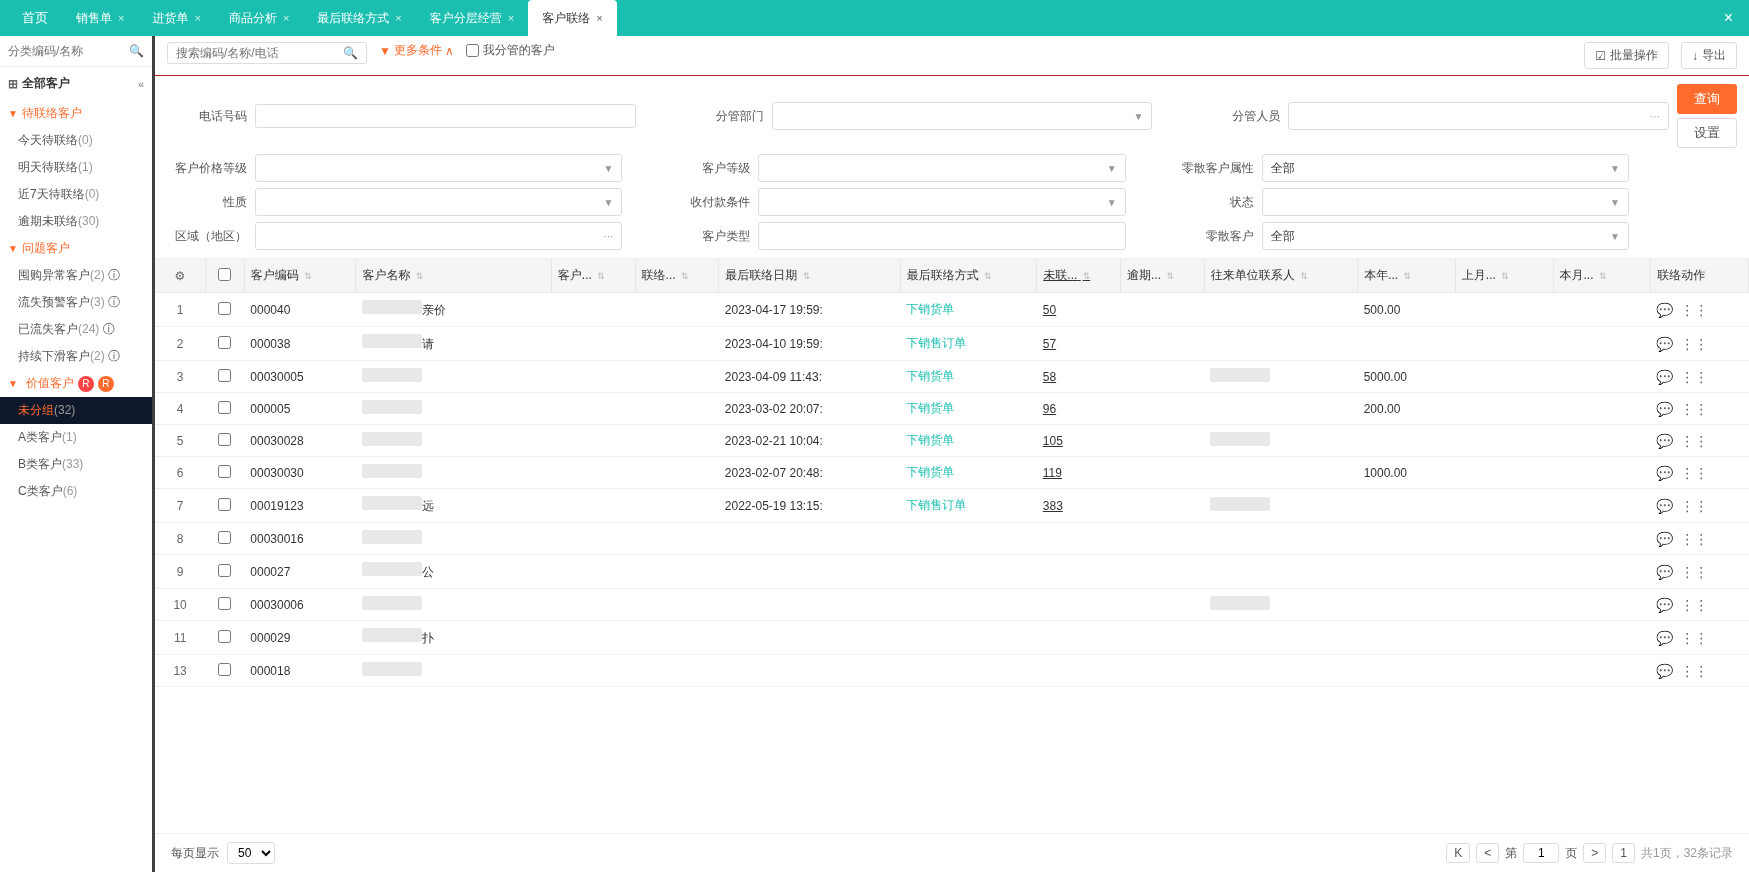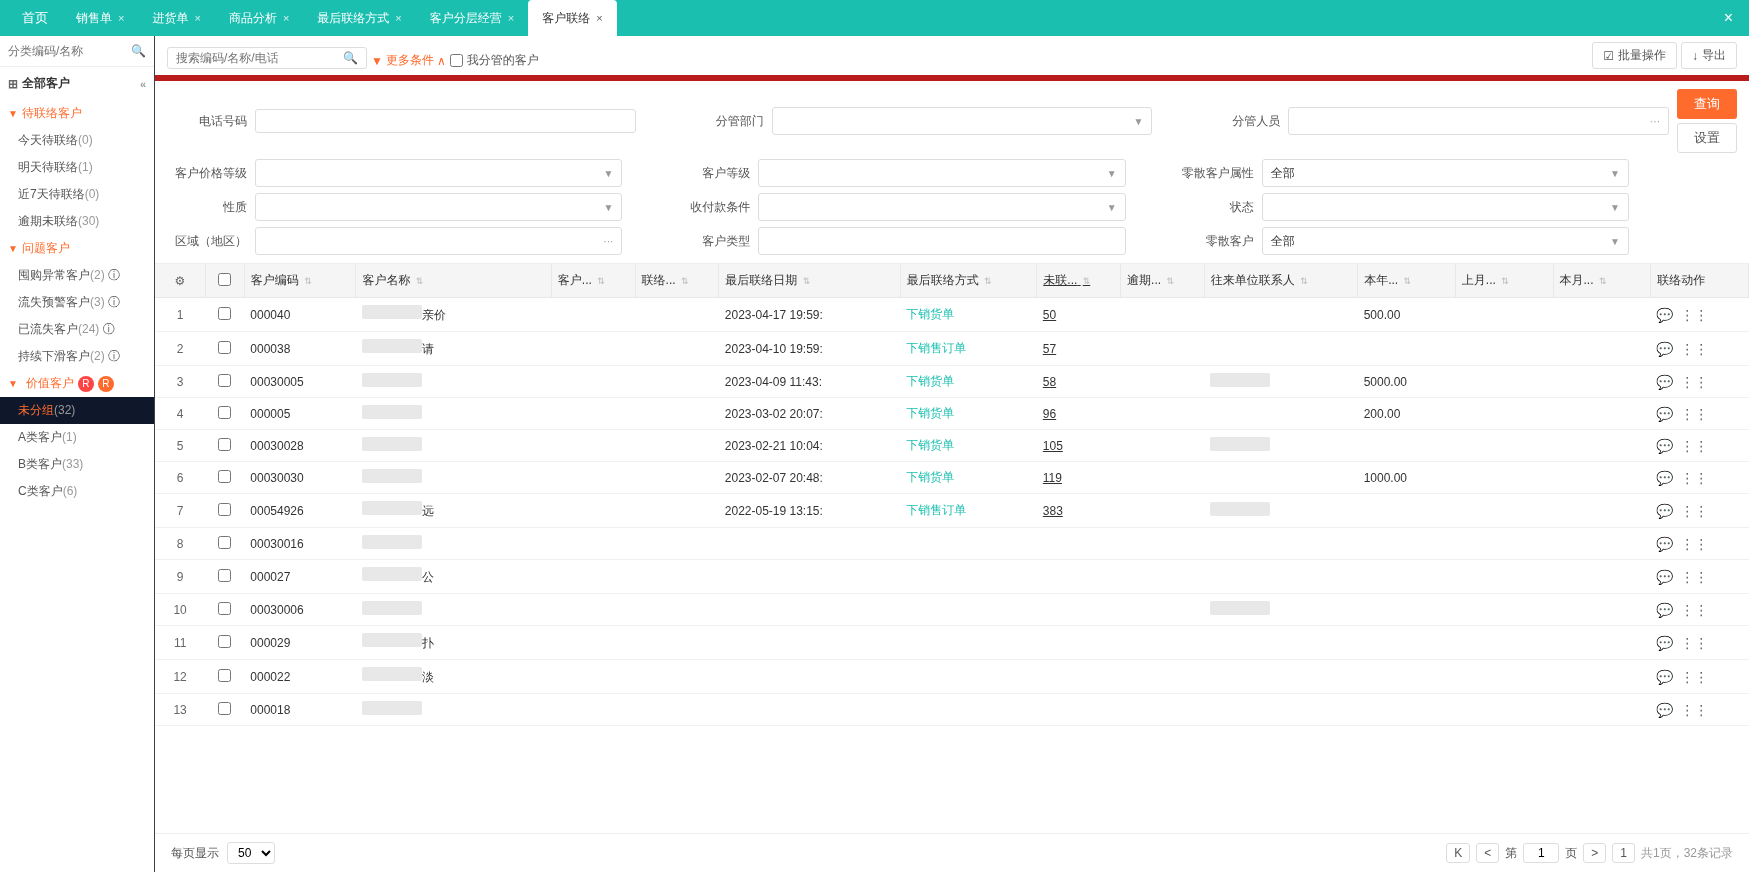--- a/index.html
+++ b/index.html
@@ -27,21 +27,21 @@
     .nav-home { padding: 0 14px; height: 36px; display: flex; align-items: center; color: white; font-size: 13px; }
     .nav-spacer { flex: 1; }
     .nav-close { color: white; font-size: 16px; cursor: pointer; padding: 0 8px; }
 
     
     .main-layout { display: flex; height: 836px; }
 
     
     .sidebar {
       width: 155px; background: #fff;
-      border-right: 1px solid #404040;
+      border-right: 3px solid #404040;
       flex-shrink: 0; overflow-y: auto;
     }
     .sidebar-search {
       display: flex; align-items: center;
       padding: 8px; border-bottom: 1px solid #eee;
     }
     .sidebar-search input {
       border: none; outline: none;
       width: 100%; font-size: 12px; color: #999;
     }
@@ -68,23 +68,23 @@
     }
     .sidebar-item.active { background: #0f172a; color: #ff6b2d; }
     .sidebar-item .count { color: #999; }
 
     
     .content { flex: 1; display: flex; flex-direction: column; overflow: hidden; }
     
     
     .filter-bar {
       background: white;
-      border-bottom: 6px solid #b91c1c;
+      border-bottom: 1px solid #b91c1c;
       padding: 6px 12px;
-      display: flex; align-items: flex-end; gap: 4px;
+      display: flex; align-items: flex-start; gap: 12px;
     }
     .filter-search {
       display: flex; align-items: center;
       border: 1px solid #ddd; border-radius: 3px;
       padding: 3px 8px; width: 200px;
     }
     .filter-search input { border: none; outline: none; width: 100%; font-size: 12px; }
     .filter-search .search-icon { color: #1abfb0; margin-left: 4px; }
     .filter-more {
       display: flex; align-items: center;
@@ -654,21 +654,21 @@
               <td class="col-action">
                 <div class="action-icons">
                   <span class="action-icon">💬</span>
                   <span class="action-icon2">⋮⋮</span>
                 </div>
               </td>
             </tr>
             <tr>
               <td class="col-num">7</td>
               <td class="col-check"><input type="checkbox" style=""></td>
-              <td class="col-code">00054926</td>
+              <td class="col-code">00019123</td>
               <td class="col-name"><span class="blurred" style="width: 60px;"></span><span>远</span></td>
               <td class="col-type"></td>
               <td class="col-contact"></td>
               <td class="col-last-date">2022-05-19 13:15:</td>
               <td class="col-last-method"><a class="link">下销售订单</a></td>
               <td class="col-uncontact">383</td>
               <td class="col-overdue"></td>
               <td class="col-partner"><span class="blurred" style="width: 60px;"></span></td>
               <td class="col-year"></td>
               <td class="col-month"></td>
@@ -744,42 +744,20 @@
                   <span class="action-icon">💬</span>
                   <span class="action-icon2">⋮⋮</span>
                 </div>
               </td>
             </tr>
             <tr>
               <td class="col-num">11</td>
               <td class="col-check"><input type="checkbox" style=""></td>
               <td class="col-code">000029</td>
               <td class="col-name"><span class="blurred" style="width: 60px;"></span><span>扑</span></td>
-              <td class="col-type"></td>
-              <td class="col-contact"></td>
-              <td class="col-last-date"></td>
-              <td class="col-last-method"></td>
-              <td class="col-uncontact"></td>
-              <td class="col-overdue"></td>
-              <td class="col-partner"></td>
-              <td class="col-year"></td>
-              <td class="col-month"></td>
-              <td class="col-current"></td>
-              <td class="col-action">
-                <div class="action-icons">
-                  <span class="action-icon">💬</span>
-                  <span class="action-icon2">⋮⋮</span>
-                </div>
-              </td>
-            </tr>
-            <tr>
-              <td class="col-num">12</td>
-              <td class="col-check"><input type="checkbox" style=""></td>
-              <td class="col-code">000022</td>
-              <td class="col-name"><span class="blurred" style="width: 60px;"></span><span>淡</span></td>
               <td class="col-type"></td>
               <td class="col-contact"></td>
               <td class="col-last-date"></td>
               <td class="col-last-method"></td>
               <td class="col-uncontact"></td>
               <td class="col-overdue"></td>
               <td class="col-partner"></td>
               <td class="col-year"></td>
               <td class="col-month"></td>
               <td class="col-current"></td>

